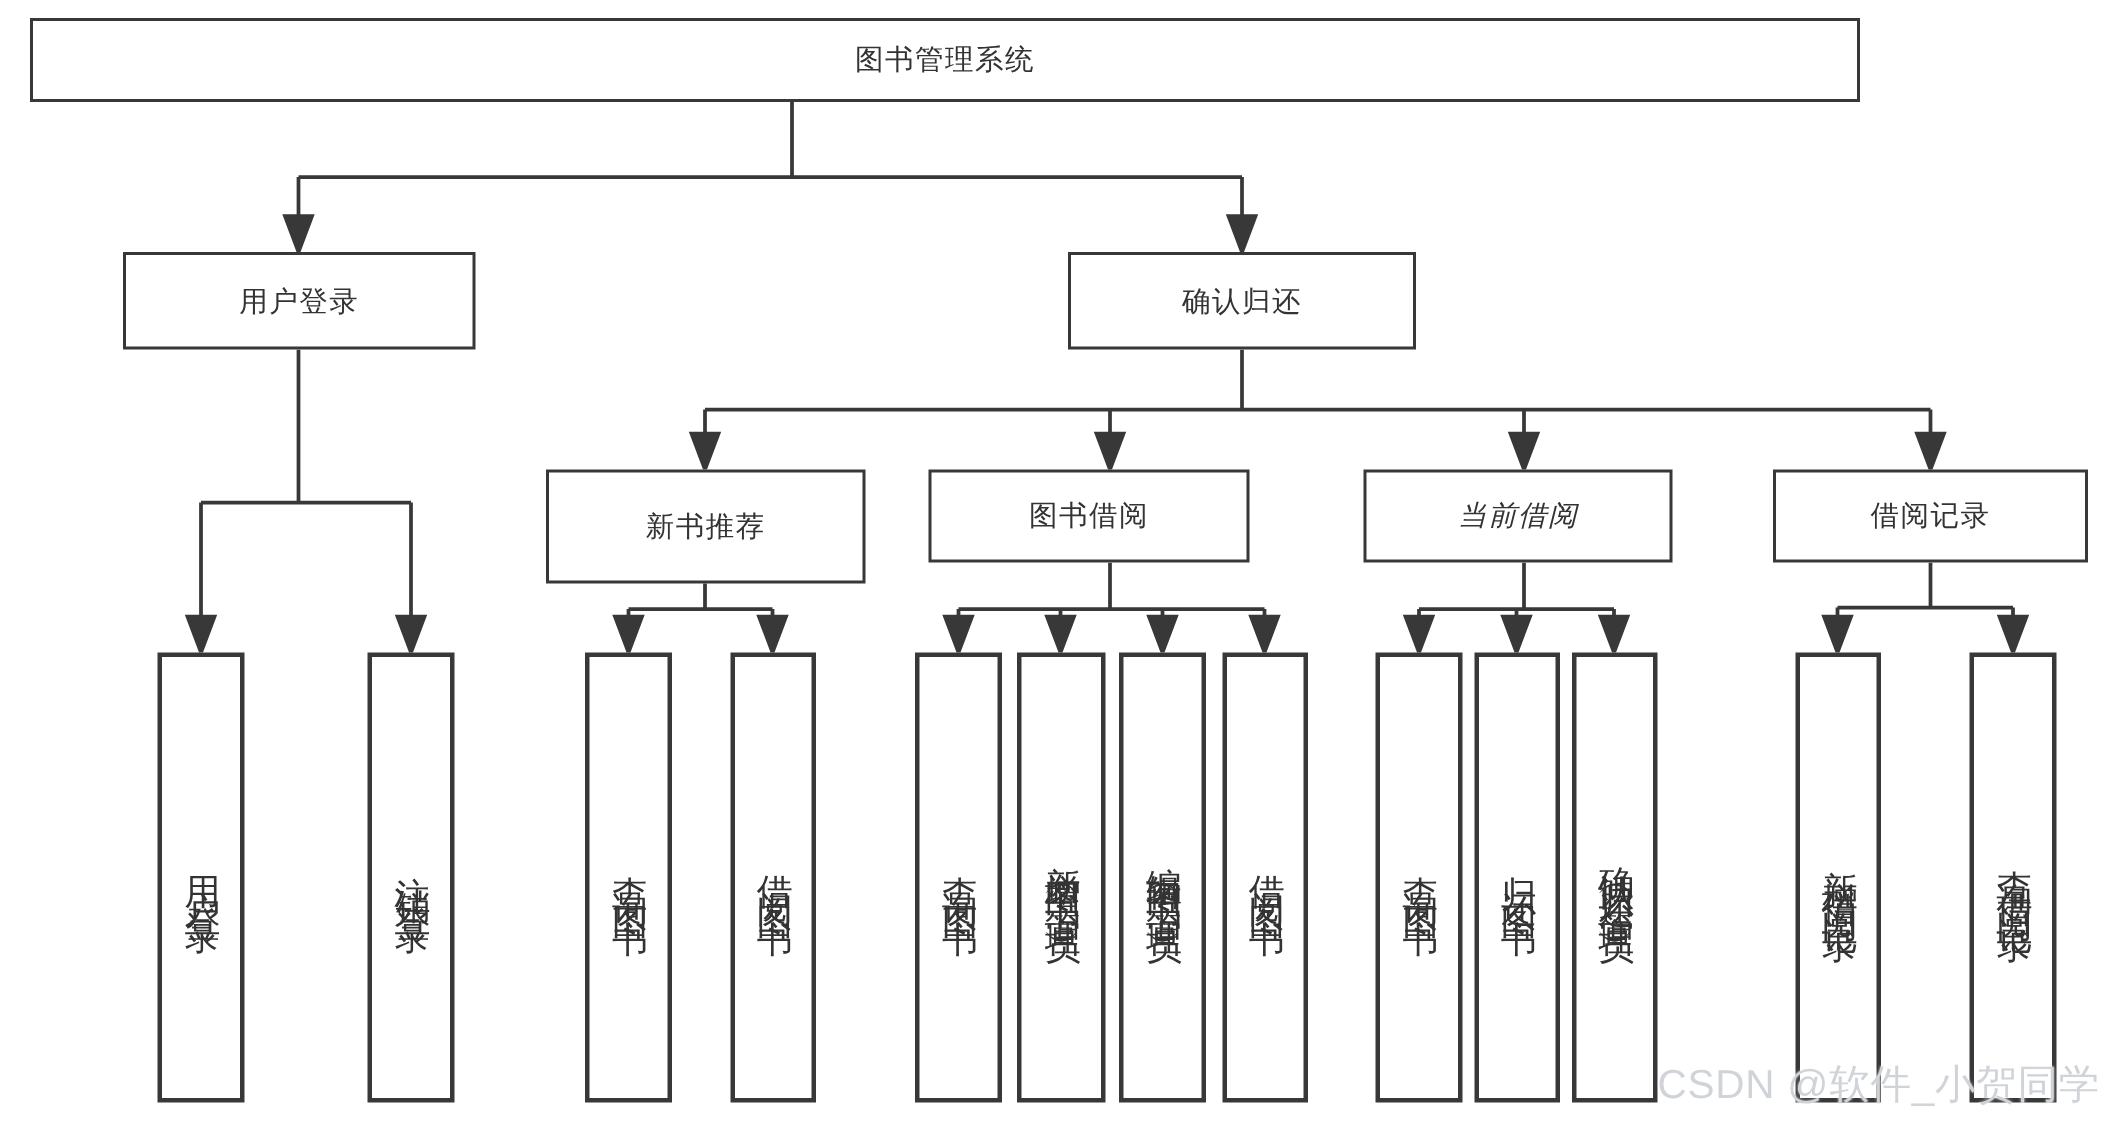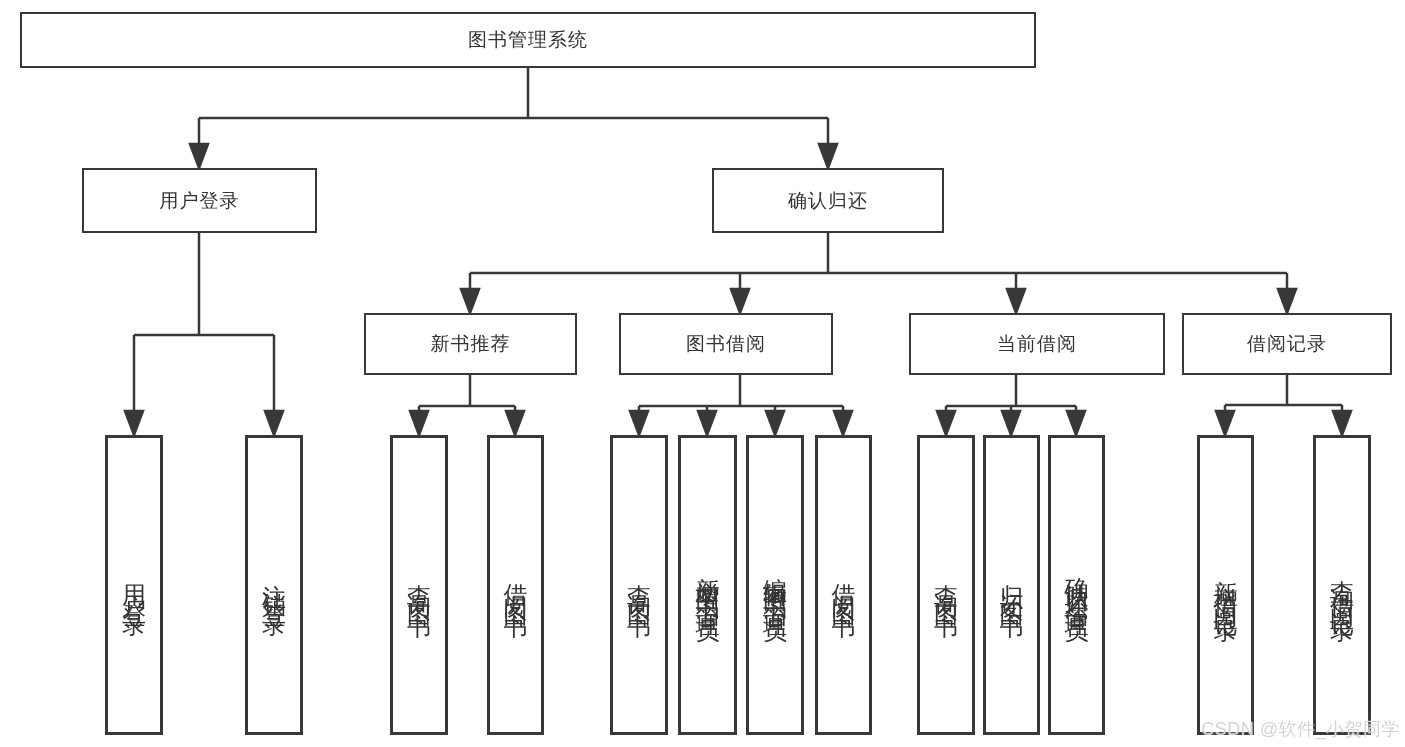--- a/index.html
+++ b/index.html
@@ -41,21 +41,21 @@
     font-size:24px;
     letter-spacing:10px;
     line-height:1;
     white-space:nowrap;
   }
   .vbox span.mid{letter-spacing:8px;}
   .vbox span.long{letter-spacing:6px;}
   .watermark{
     position:absolute;
     right:5px;bottom:6px;
-    font-size:18px;
+    font-size:27px;
     color:#d0d4d9;
     text-shadow:0 0 2px rgba(255,255,255,0.9);
     letter-spacing:0.5px;
     white-space:nowrap;
     z-index:5;
   }
 </style>
 </head>
 <body>
 
@@ -90,28 +90,28 @@
     <path fill="none" d="M1016,375 V406 M946,406 H1076 M946,406 V416 M1011,406 V416 M1076,406 V416"></path>
     <polygon points="937,411 955,411 946,435"></polygon>
     <polygon points="1002,411 1020,411 1011,435"></polygon>
     <polygon points="1067,411 1085,411 1076,435"></polygon>
 
     <path fill="none" d="M1287,375 V405 M1225,405 H1342 M1225,405 V416 M1342,405 V416"></path>
     <polygon points="1216,411 1234,411 1225,435"></polygon>
     <polygon points="1333,411 1351,411 1342,435"></polygon>
   </svg>
 
-  <div class="hbox" style="left:20px;top:12px;width:1016px;height:56px;">图书管理系统</div>
+  <div class="hbox" style="left:20px;top:12px;width:1220px;height:56px;">图书管理系统</div>
 
   <div class="hbox" style="left:82px;top:168px;width:235px;height:65px;">用户登录</div>
   <div class="hbox" style="left:712px;top:168px;width:232px;height:65px;">确认归还</div>
 
-  <div class="hbox" style="left:364px;top:313px;width:213px;height:62px;">新书推荐</div>
+  <div class="hbox" style="left:364px;top:313px;width:213px;height:76px;">新书推荐</div>
   <div class="hbox" style="left:619px;top:313px;width:214px;height:62px;">图书借阅</div>
-  <div class="hbox" style="left:909px;top:313px;width:256px;height:62px;">当前借阅</div>
+  <div class="hbox" style="left:909px;top:313px;width:206px;height:62px;font-style:italic;">当前借阅</div>
   <div class="hbox" style="left:1182px;top:313px;width:210px;height:62px;">借阅记录</div>
 
   <div class="vbox" style="left:105px;top:435px;width:58px;height:300px;">
     <span>用户登录</span>
   </div>
   <div class="vbox" style="left:245px;top:435px;width:58px;height:300px;">
     <span>注销登录</span>
   </div>
 
   <div class="vbox" style="left:390px;top:435px;width:58px;height:300px;">

